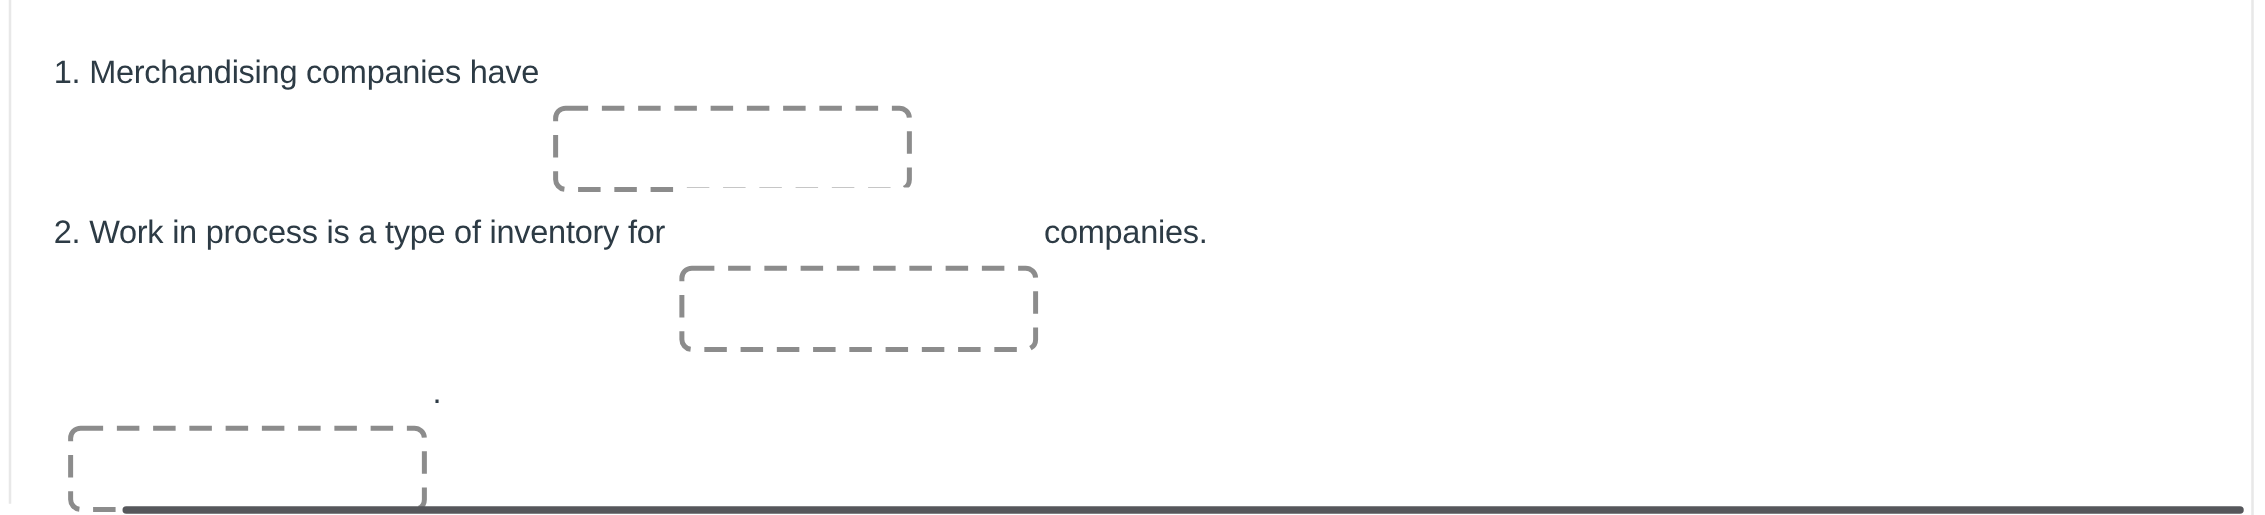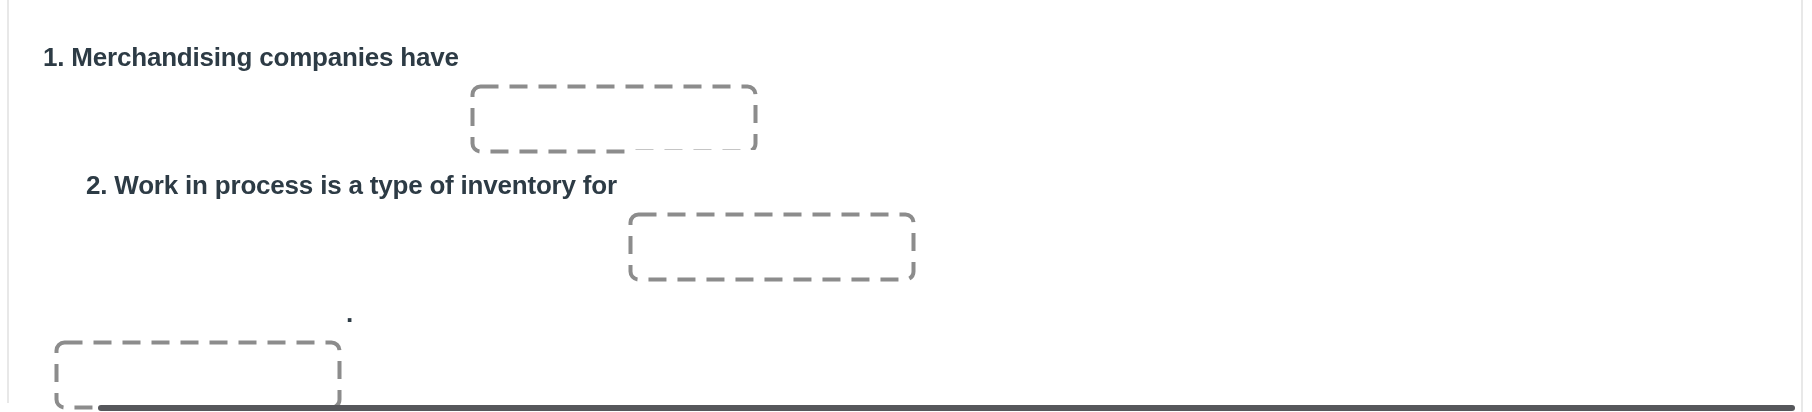--- a/index.html
+++ b/index.html
@@ -31,24 +31,23 @@
   .question-row {
     position: absolute;
     left: 43px;
     height: 70px;
     display: flex;
     align-items: center;
     white-space: pre;
     color: var(--text-color);
     font-size: 26px;
     letter-spacing: -0.2px;
-    font-weight: bold;
   }
   .question-row.q1 { top: 22px; }
-  .question-row.q2 { top: 150px; margin-left: 43px; }
+  .question-row.q2 { top: 150px; }
   .question-row.q3 { top: 278px; }
   .blank {
     width: 288px;
     height: 70px;
     margin: 0 4px;
     position: relative;
     flex: 0 0 auto;
     background: var(--background);
   }
   .blank svg { display: block; width: 100%; height: 100%; }
@@ -85,20 +84,21 @@
     </div>
   </div>
 
   <div class="question-row q2">
     <span>2. Work in process is a type of inventory for</span><span> </span>
     <div class="blank">
       <svg viewBox="0 0 288 70" preserveAspectRatio="none">
         <rect x="2.5" y="2.5" width="283" height="65" rx="8"></rect>
       </svg>
     </div>
+    <span>companies.</span>
   </div>
 
   <div class="question-row q3">
     <span> </span>
     <div class="blank">
       <svg viewBox="0 0 288 70" preserveAspectRatio="none">
         <rect x="2.5" y="2.5" width="283" height="65" rx="8"></rect>
       </svg>
     </div>
     <span>.</span>

